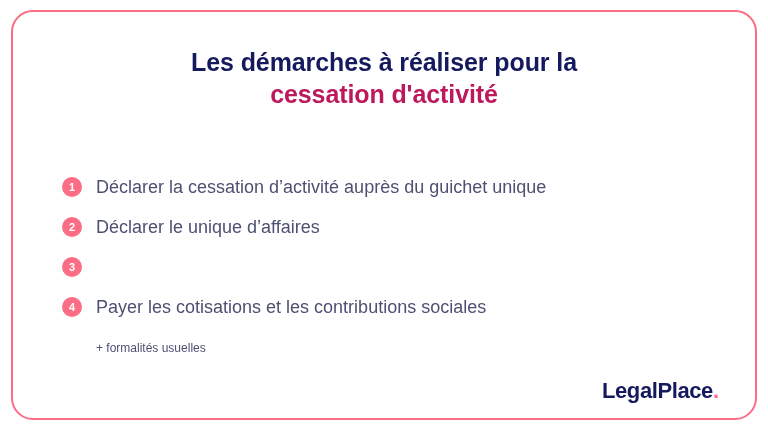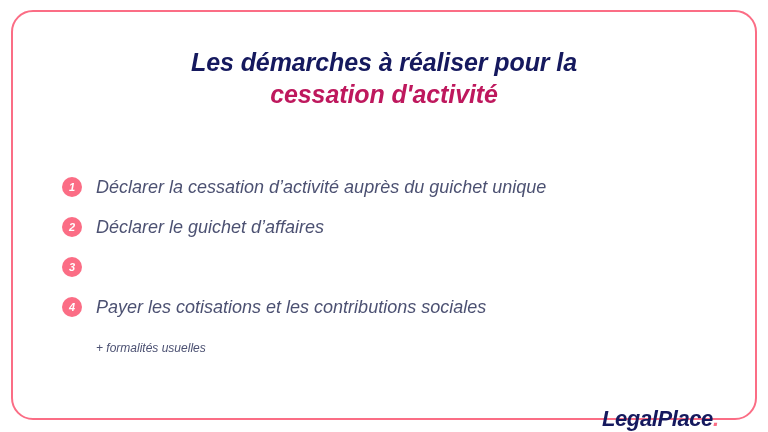--- a/index.html
+++ b/index.html
@@ -13,21 +13,20 @@
     font-family: "Liberation Sans", sans-serif;
     overflow: hidden;
   }
 
   #infographic {
     position: relative;
     width: 768px;
     height: 432px;
     background: #ffffff;
     box-sizing: border-box;
-    font-style: italic;
   }
 
   
   #frame-border {
     position: absolute;
     left: 11px;
     top: 10px;
     width: 746px;
     height: 410px;
     border: 2.5px solid #fb6d85;
@@ -104,21 +103,20 @@
   
   #logo {
     position: absolute;
     left: 602px;
     top: 379px;
     font-size: 22px;
     font-weight: bold;
     letter-spacing: -0.4px;
     line-height: 24px;
     white-space: nowrap;
-    margin-top: 28px;
   }
   #logo-text { color: #15195e; }
   #logo-dot { color: #fb6d85; }
 </style>
 </head>
 <body>
 
 <div id="infographic">
 
   <div id="frame-border"></div>
@@ -130,21 +128,21 @@
 
   <div id="steps-list">
 
     <div class="step-row">
       <div class="step-badge">1</div>
       <div class="step-text">Déclarer la cessation d’activité auprès du guichet unique</div>
     </div>
 
     <div class="step-row">
       <div class="step-badge">2</div>
-      <div class="step-text">Déclarer le guichet d’affaires</div>
+      <div class="step-text">Déclarer le unique d’affaires</div>
     </div>
 
     <div class="step-row">
       <div class="step-badge">3</div>
     </div>
 
     <div class="step-row">
       <div class="step-badge">4</div>
       <div class="step-text">Payer les cotisations et les contributions sociales</div>
     </div>

